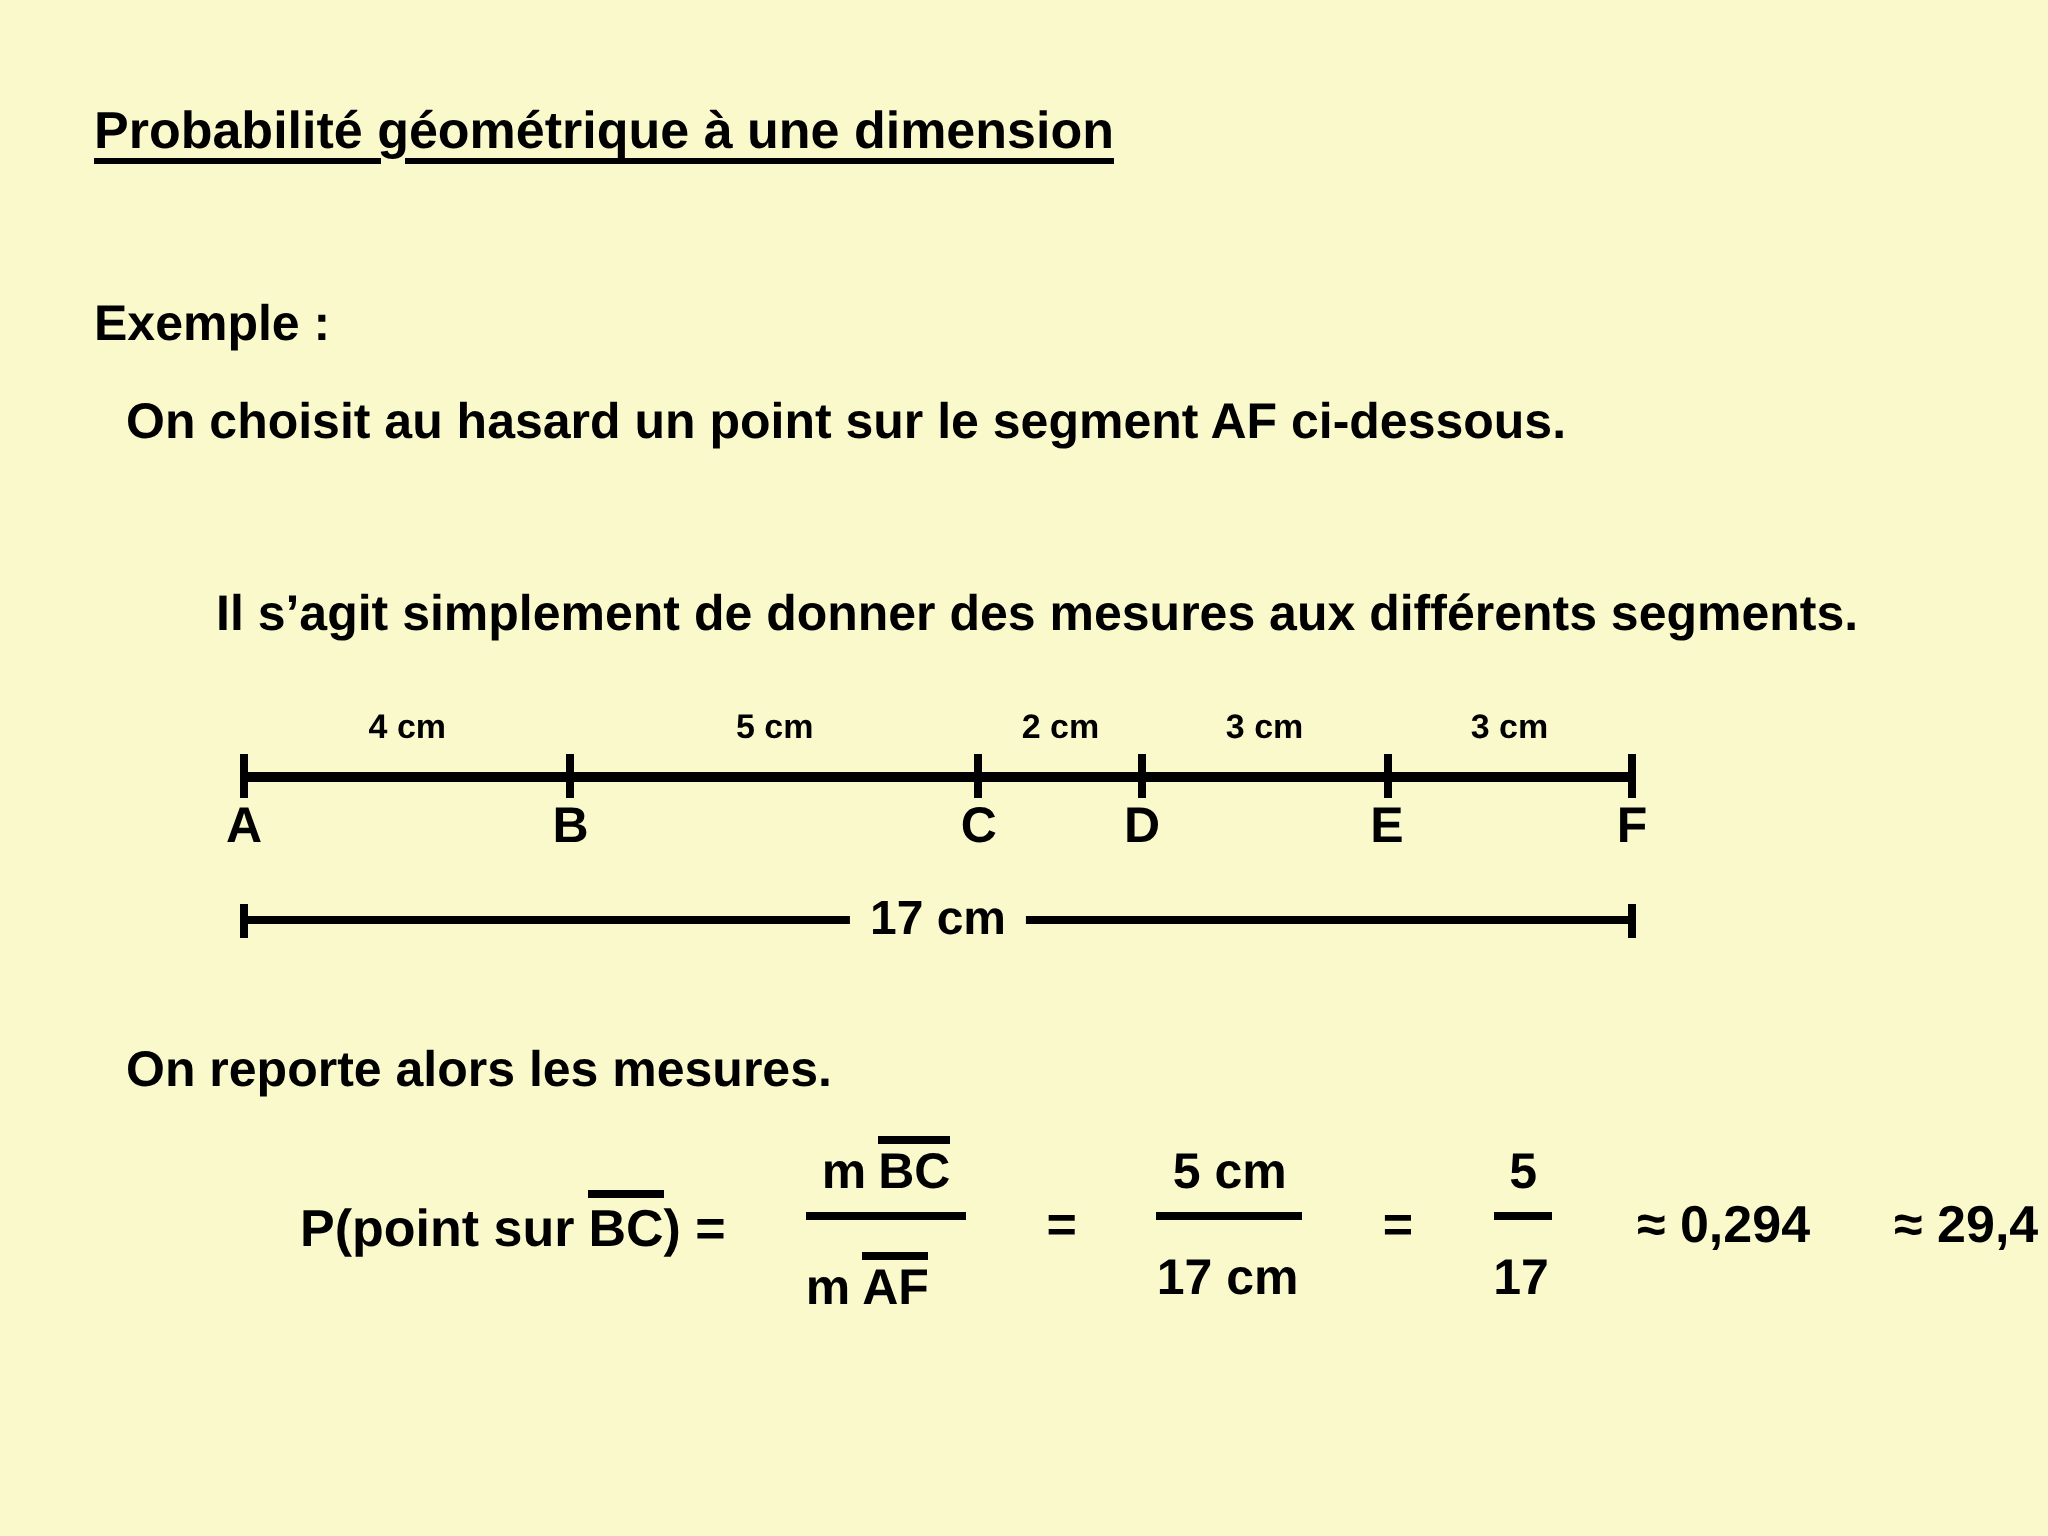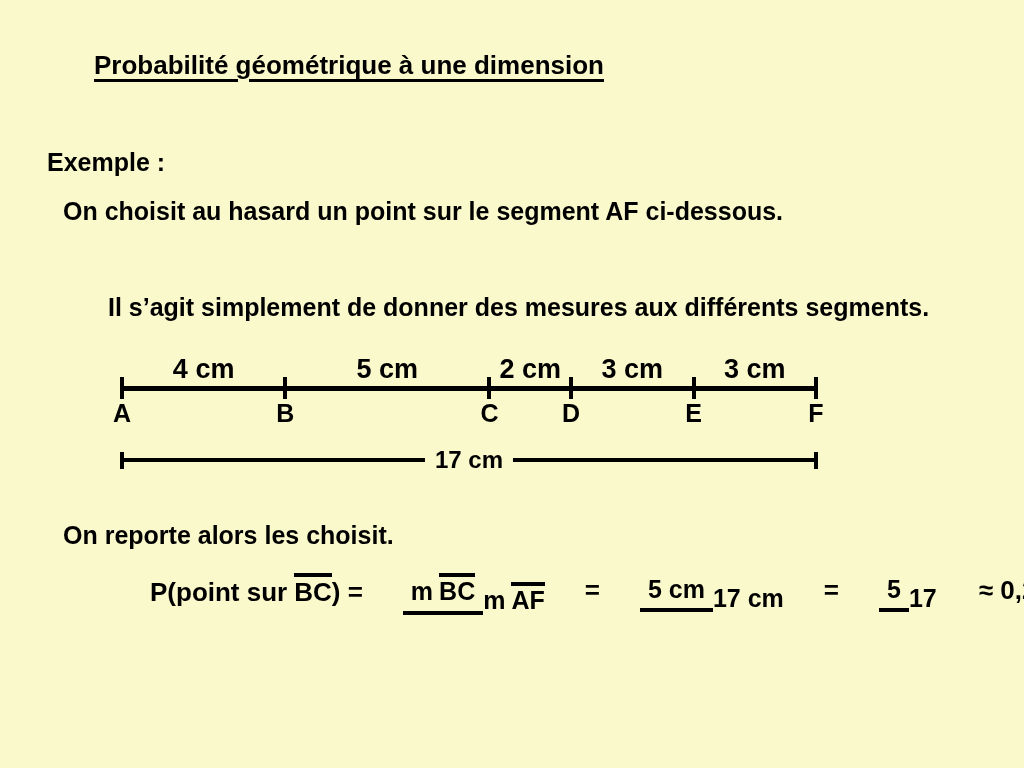--- a/index.html
+++ b/index.html
@@ -23,36 +23,35 @@
     position:absolute;
     font-weight:bold;
     white-space:nowrap;
     line-height:1.15;
   }
   .title{
     font-size:26px;
     text-decoration:underline;
     text-decoration-thickness:3px;
     text-underline-offset:5px;
-    margin-left:47px;
   }
   .body-line{font-size:25px;}
 
   
   .diagram{
     position:absolute;
     left:122px; top:352px;
     width:694px; height:125px;
   }
   .seg-label{
     position:absolute;
     top:2px;
     transform:translateX(-50%);
     font-weight:bold;
-    font-size:27px;
+    font-size:17px;
     white-space:nowrap;
   }
   .main-line{
     position:absolute;
     left:0; top:34px;
     width:100%; height:5px;
     background:var(--ink);
   }
   .tick{
     position:absolute;
@@ -105,22 +104,22 @@
   }
   .lhs .sp-prefix{ margin-right:7px; }
   .ovl{
     display:inline-block;
     line-height:1;
     border-top:4px solid var(--ink);
     padding-top:2px;
   }
   .frac{
     display:inline-flex;
-    flex-direction:row;
-    align-items:flex-end;
+    flex-direction:column;
+    align-items:flex-start;
     font-size:25px;
     line-height:1.1;
   }
   .frac .num{
     border-bottom:4px solid var(--ink);
     padding:2px 8px 5px 8px;
     text-align:center;
   }
   .frac .den{
     padding-top:16px;
@@ -169,21 +168,21 @@
     <span class="pt-label" style="left:100%">F</span>
 
     <div class="total-line-wrap">
       <div class="total-line"></div>
       <div class="tick end-tick" style="left:0%"></div>
       <div class="tick end-tick" style="left:100%"></div>
       <span class="total-label">17 cm</span>
     </div>
   </div>
 
-  <div class="txt body-line" style="left:63px; top:521px;">On reporte alors les choisit.</div>
+  <div class="txt body-line" style="left:63px; top:521px;">On reporte alors les mesures.</div>
 
   <div class="formula">
 
     <span class="lhs">
       <span class="sp-prefix">P(point sur</span><span class="ovl">BC</span><span>) =</span>
     </span>
 
     <span class="frac">
       <span class="num">
         <span class="sp-prefix">m</span><span class="ovl">BC</span>

